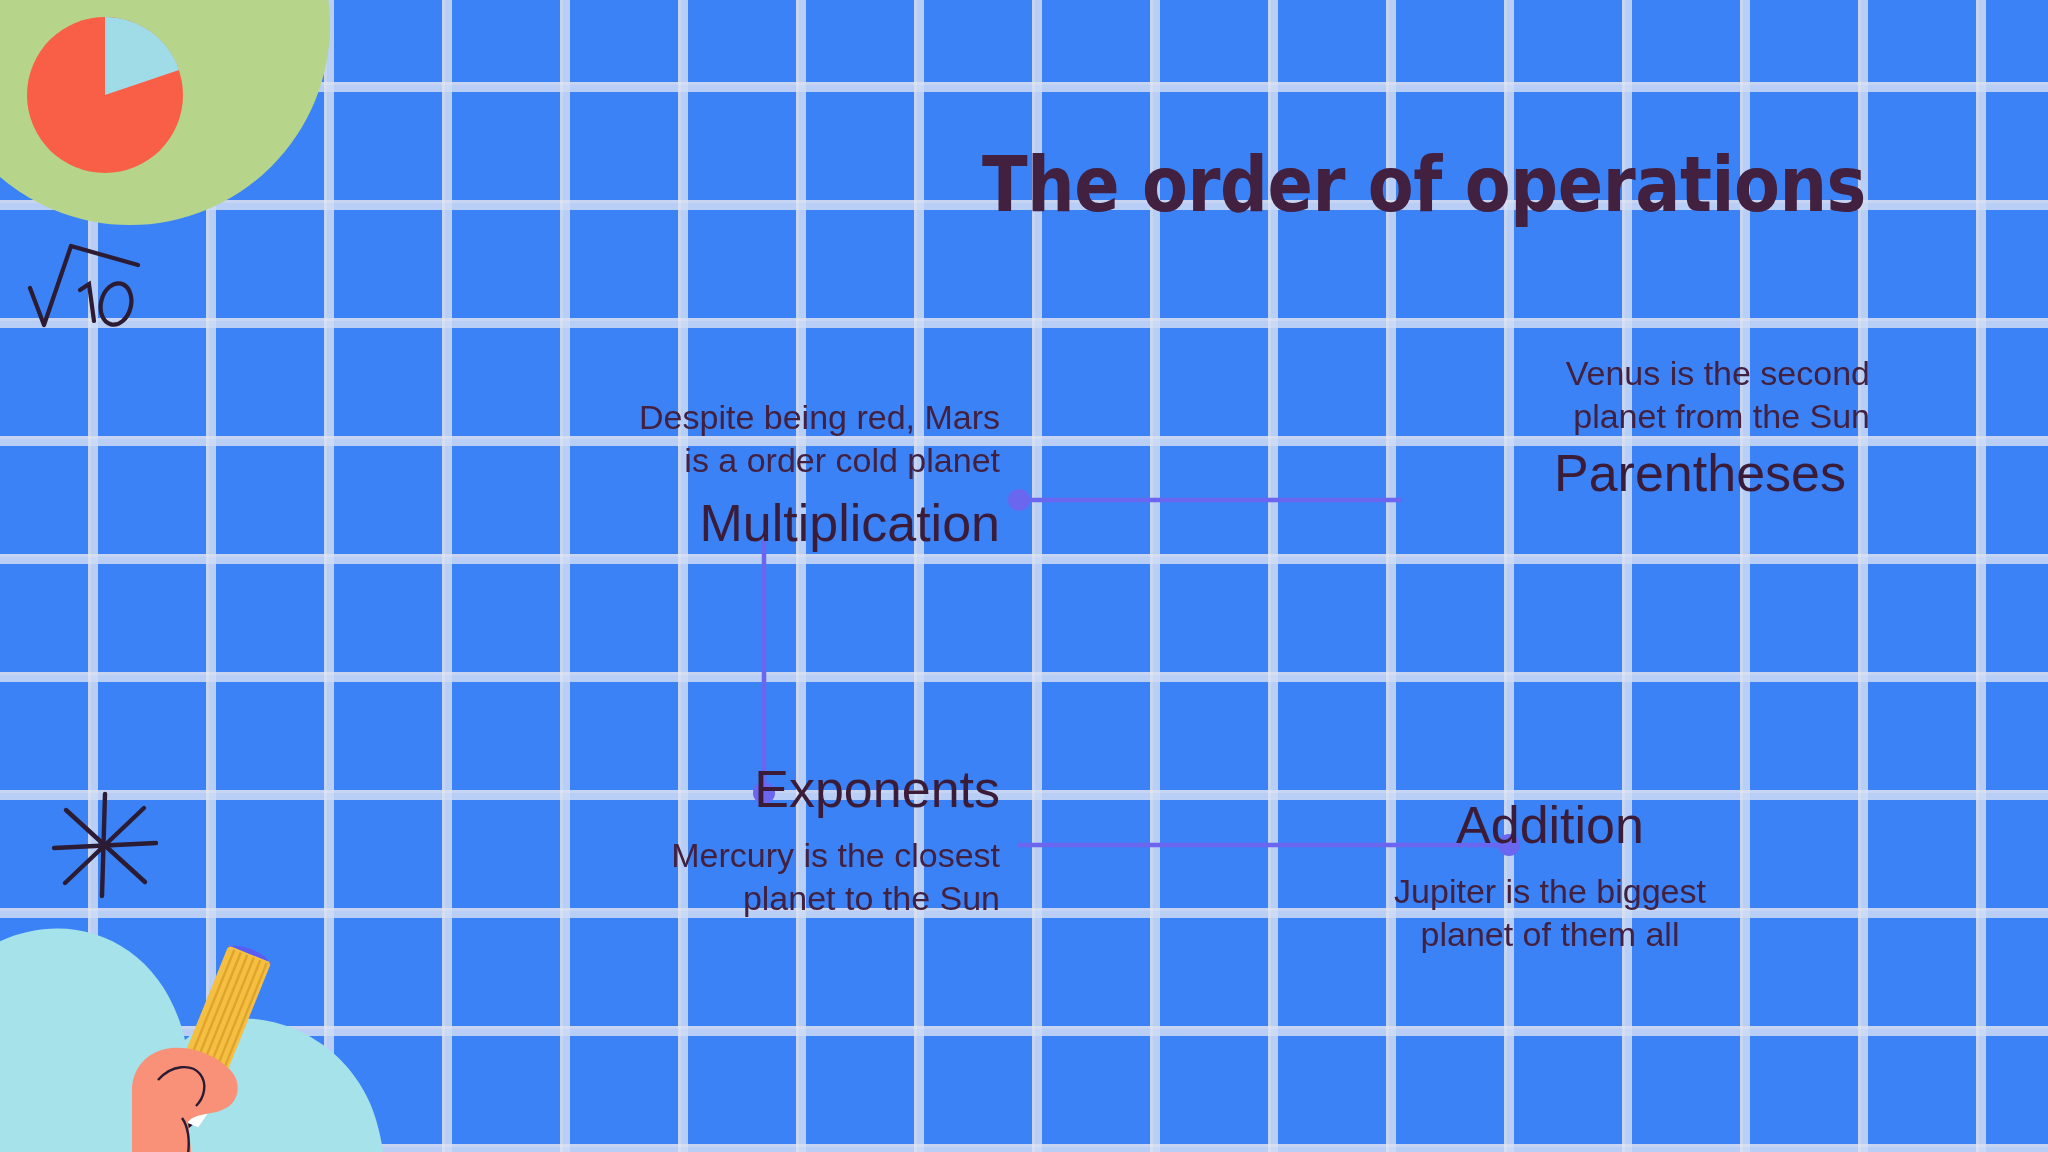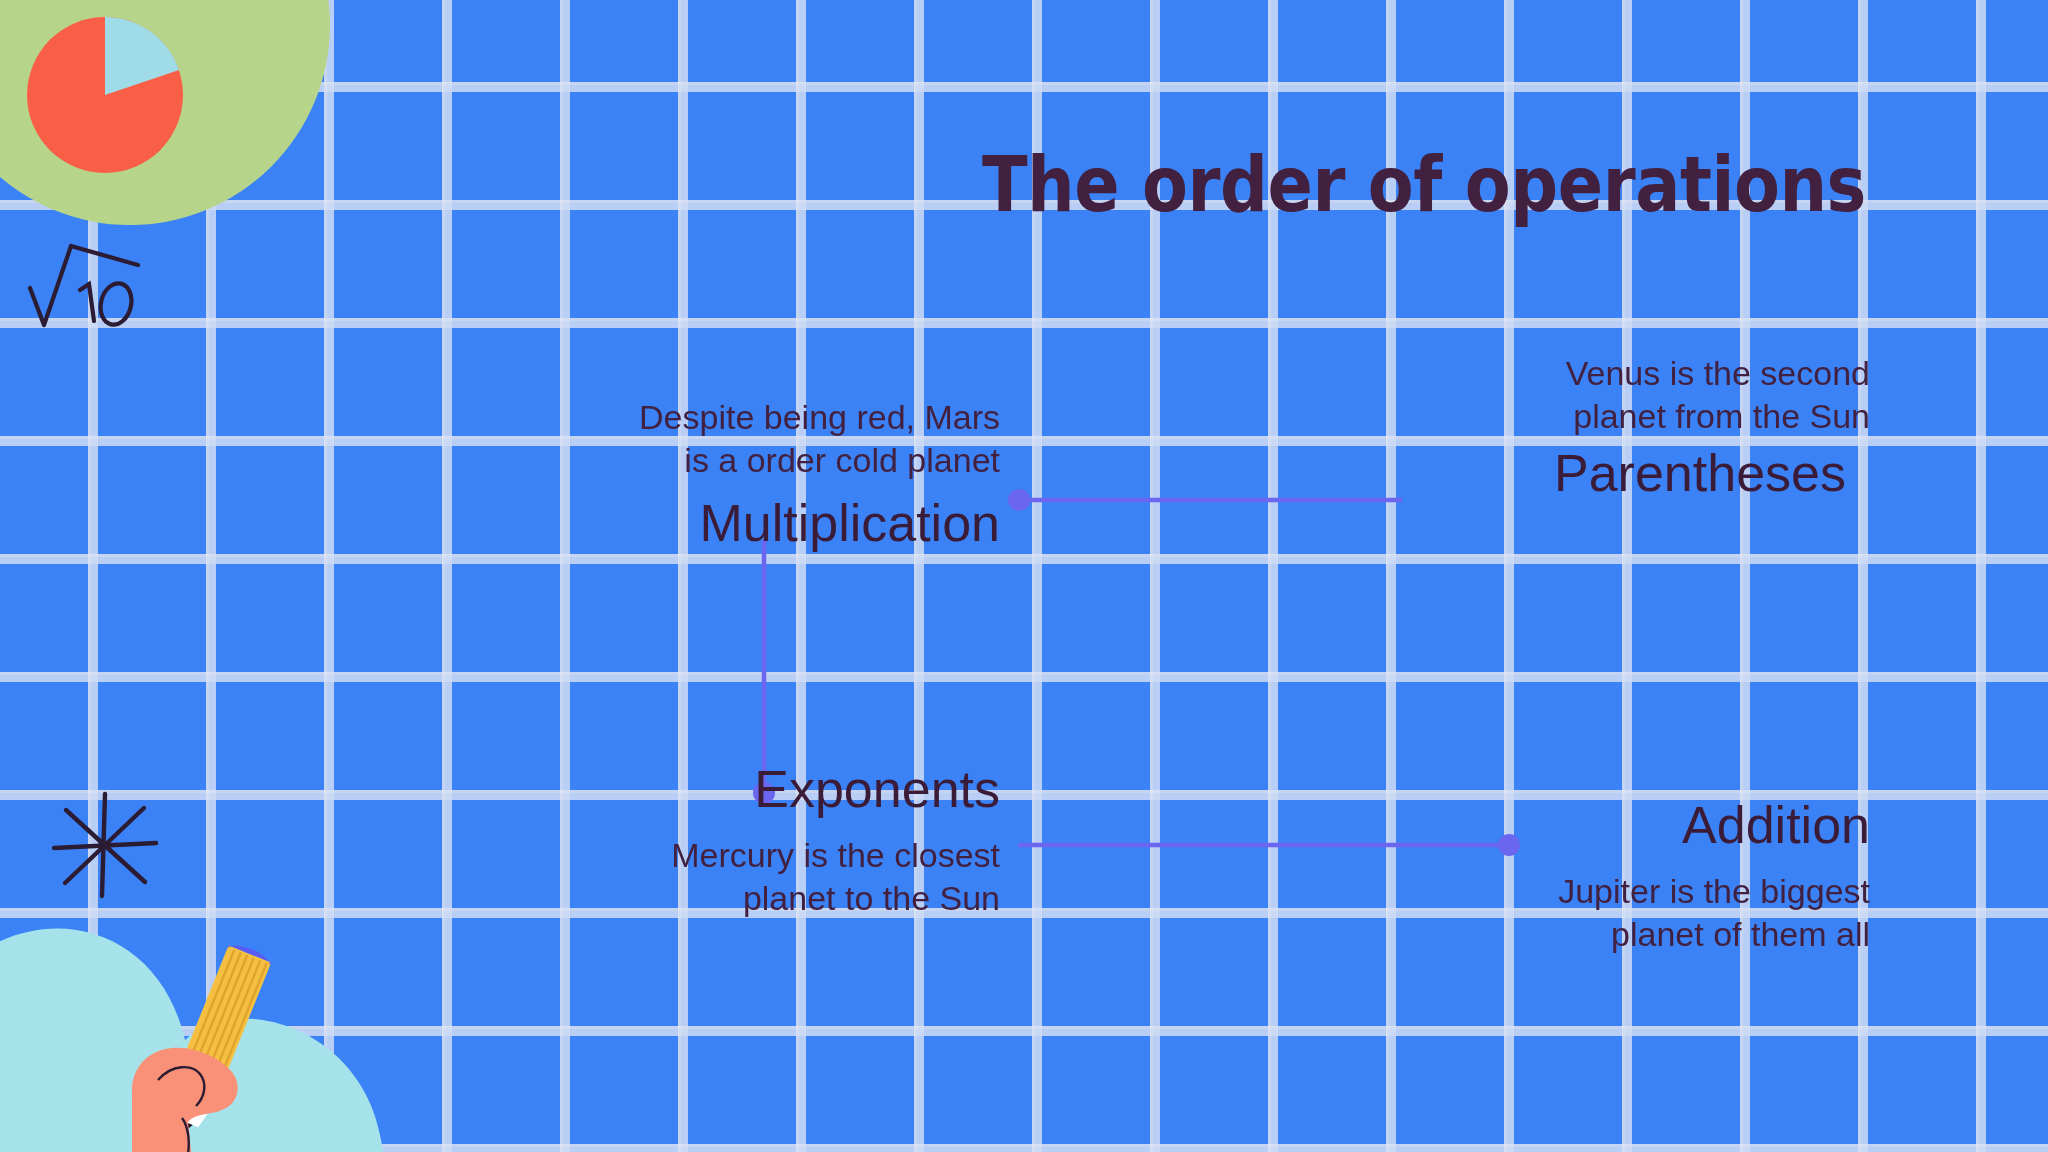--- a/index.html
+++ b/index.html
@@ -89,21 +89,21 @@
   .heading {
     font-size: 52px;
     line-height: 1.38;
     color: #3b1c38;
     font-family: "Liberation Sans", sans-serif;
   }
 
   #block-mult   { left: 460px;  top: 352px;  width: 540px; text-align: right; margin-top: 44px; }
   #block-par    { left: 1230px; top: 352px;  width: 640px; text-align: right; }
   #block-exp    { left: 460px;  top: 748px;  width: 540px; text-align: right; }
-  #block-add    { left: 1230px; top: 790px;  width: 640px; text-align: right; }
+  #block-add    { left: 1230px; top: 790px;  width: 640px; text-align: center; }
 
   #block-par .heading-wrap { width: 340px; margin-left: auto; text-align: center; }
   #block-par .heading-wrap .heading { display: inline; }
 
   .heading.mult, .heading.exp { margin-top: 6px; }
   .desc.below { margin-top: 8px; }
 </style>
 </head>
 <body>
 

